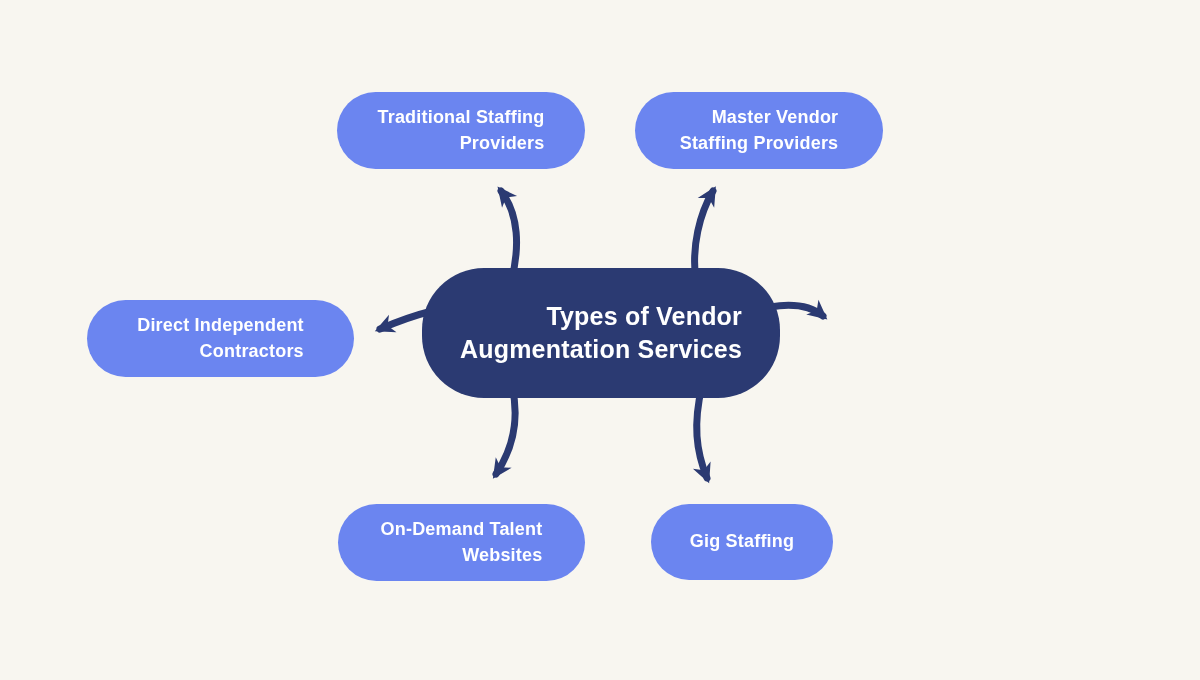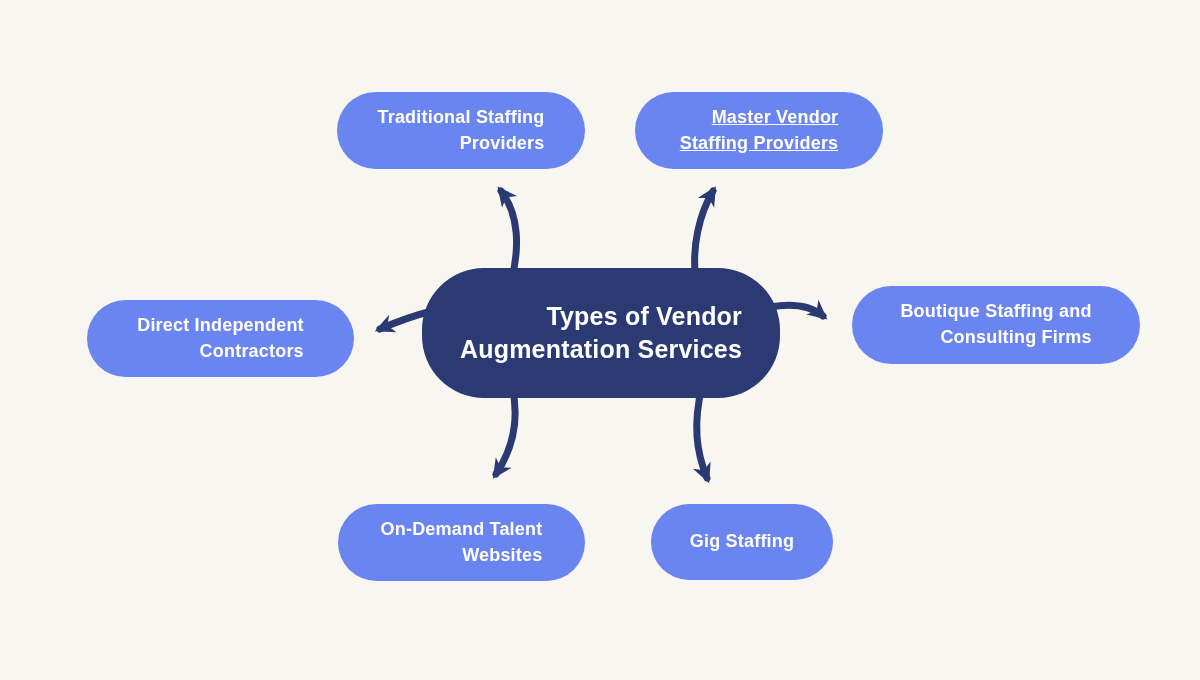--- a/index.html
+++ b/index.html
@@ -45,21 +45,21 @@
     border-radius:40px;
   }
   .node.center{
     background:var(--navy);
     font-size:25px;
     line-height:1.32;
     border-radius:62px;
     z-index:3;
   }
   .node-tl{left:337px;top:92px;width:248px;height:77px;}
-  .node-tr{left:635px;top:92px;width:248px;height:77px;text-decoration:underline;}
+  .node-tr{left:635px;top:92px;width:248px;height:77px;}
   .node-l {left:87px; top:300px;width:267px;height:77px;}
   .node-r {left:852px;top:286px;width:288px;height:78px;}
   .node-bl{left:338px;top:504px;width:247px;height:77px;}
   .node-br{left:651px;top:504px;width:182px;height:76px;}
   .node-center{left:422px;top:268px;width:358px;height:130px;}
 </style>
 </head>
 <body>
 
 <div class="canvas">
@@ -80,22 +80,20 @@
 
   <div class="node node-tl">Traditional Staffing
 Providers</div>
 
   <div class="node node-tr">Master Vendor
 Staffing Providers</div>
 
   <div class="node node-l">Direct Independent
 Contractors</div>
 
-  <div class="node node-r">Boutique Staffing and
-Consulting Firms</div>
 
   <div class="node node-bl">On-Demand Talent
 Websites</div>
 
   <div class="node node-br">Gig Staffing</div>
 
   <div class="node center node-center">Types of Vendor
 Augmentation Services</div>
 
 </div>

